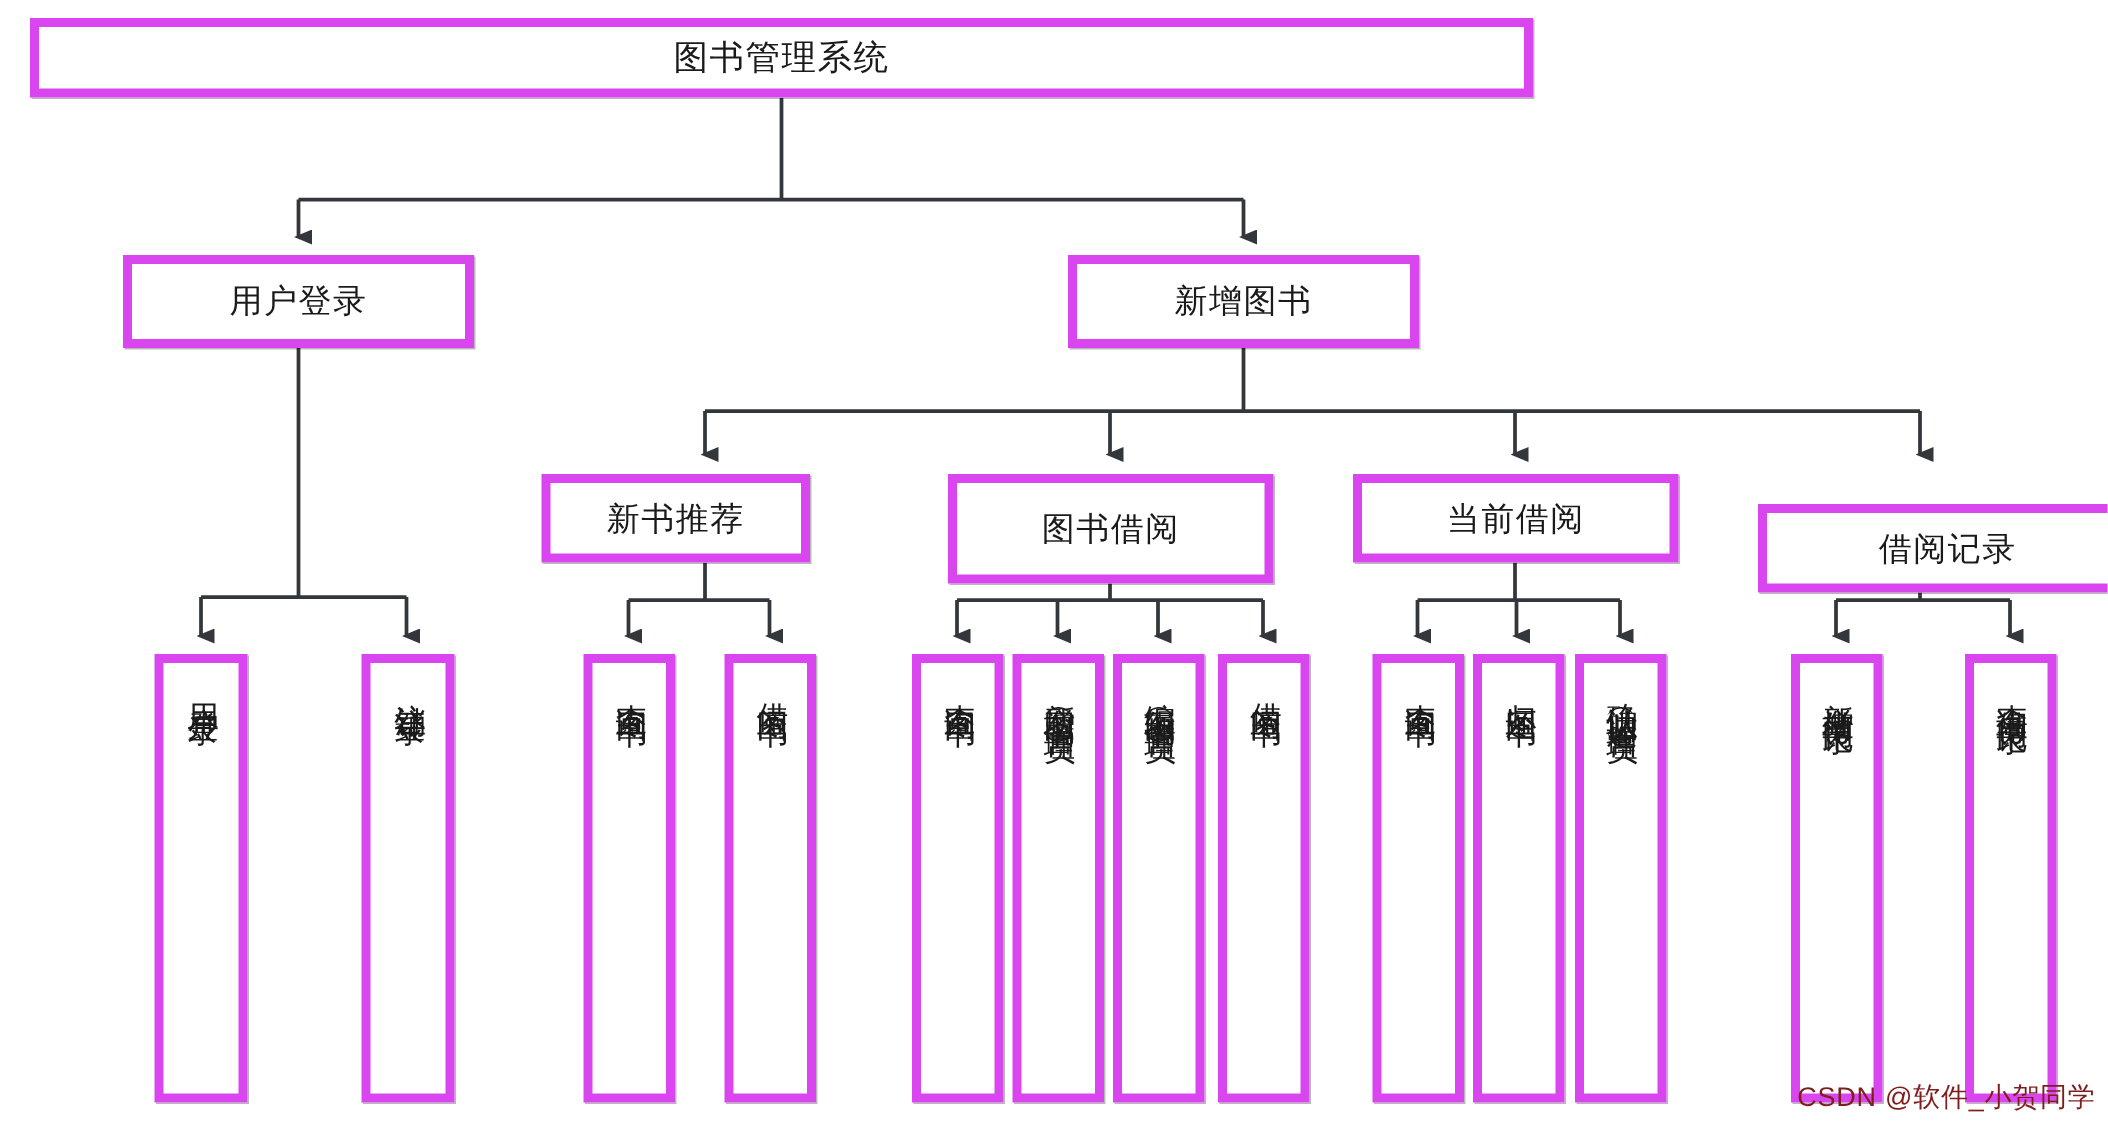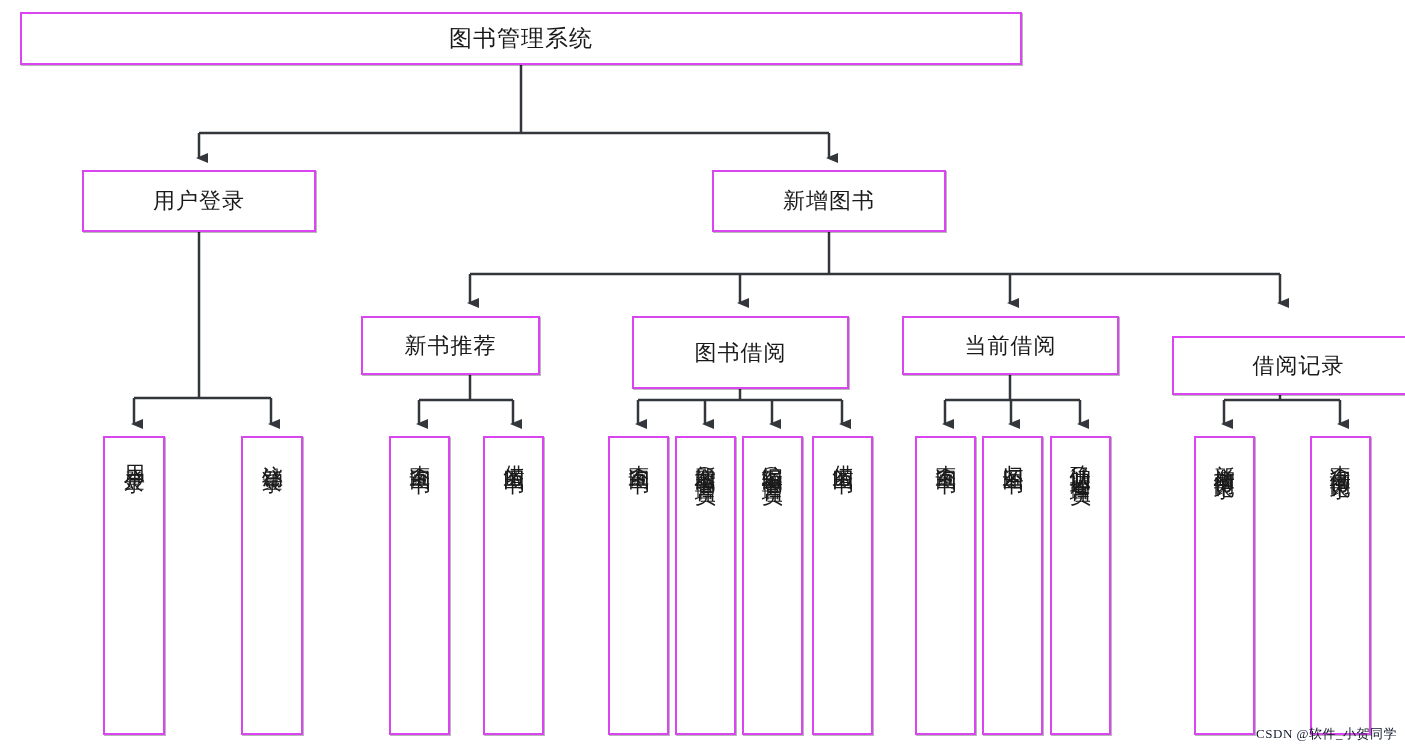--- a/index.html
+++ b/index.html
@@ -24,21 +24,21 @@
     left: 0;
     top: 0;
     width: 1405px;
     height: 747px;
     pointer-events: none;
   }
   .node {
     position: absolute;
     box-sizing: border-box;
     background: #ffffff;
-    border: 2px solid #d946ef;
+    border: 6px solid #d946ef;
     display: flex;
     align-items: center;
     justify-content: center;
     box-shadow: 1px 1px 0 rgba(0,0,0,0.28);
   }
   .node-label {
     font-size: 22px;
     line-height: 1.18;
     letter-spacing: 1px;
     color: #1a1a1a;
@@ -61,25 +61,24 @@
     max-height: 282px;
   }
   .node.leaf.tall-text .node-label {
     max-height: 292px;
     line-height: 1.22;
   }
   #watermark {
     position: absolute;
     right: 8px;
     bottom: 4px;
-    font-size: 13px;
-    color: #0f172a;
+    font-size: 18px;
+    color: #7f1d1d;
     letter-spacing: 0.5px;
     white-space: nowrap;
-    font-family: Liberation Serif, serif;
   }
 </style>
 </head>
 <body>
 
 <div id="diagram">
 
   <svg id="edges" viewBox="0 0 1405 747" width="1405" height="747">
     <defs>
       <marker id="arrow" markerWidth="12" markerHeight="12" refX="5" refY="9" orient="auto" markerUnits="userSpaceOnUse">

